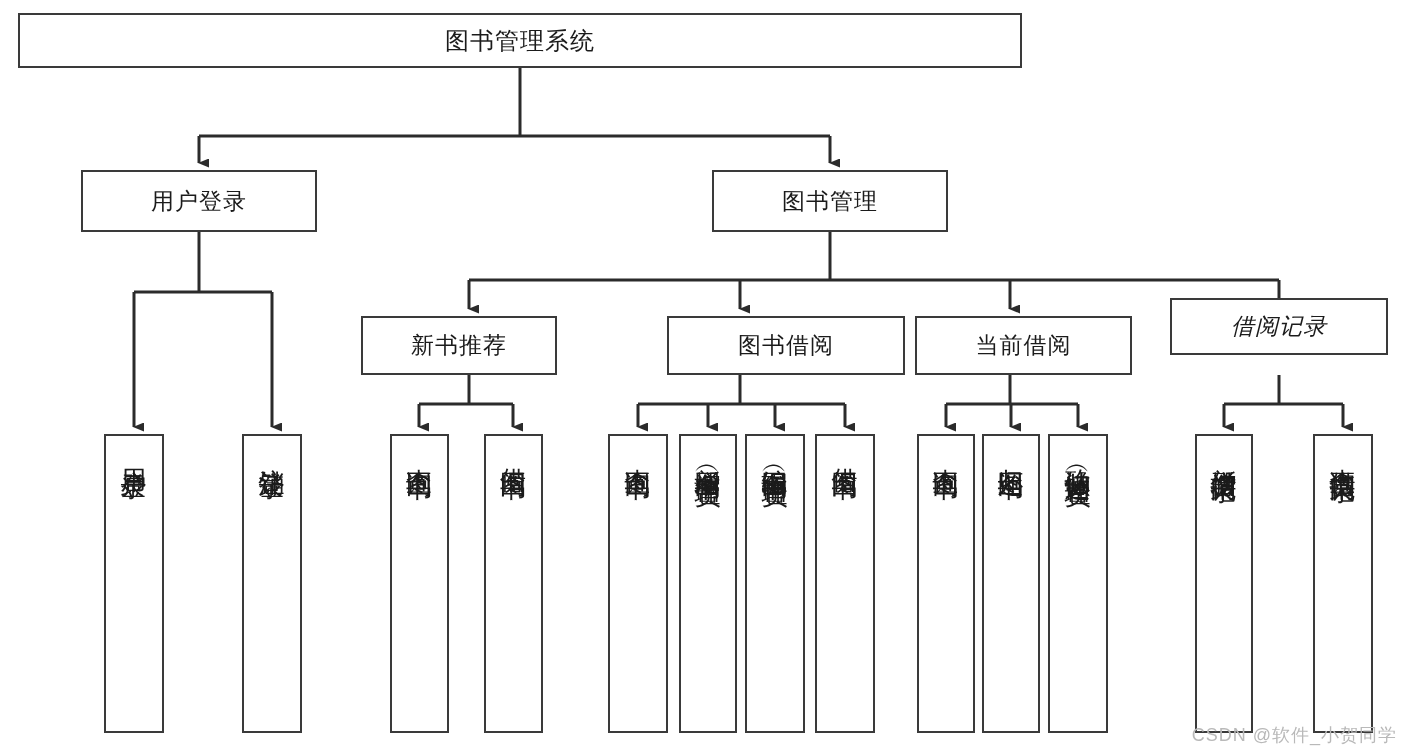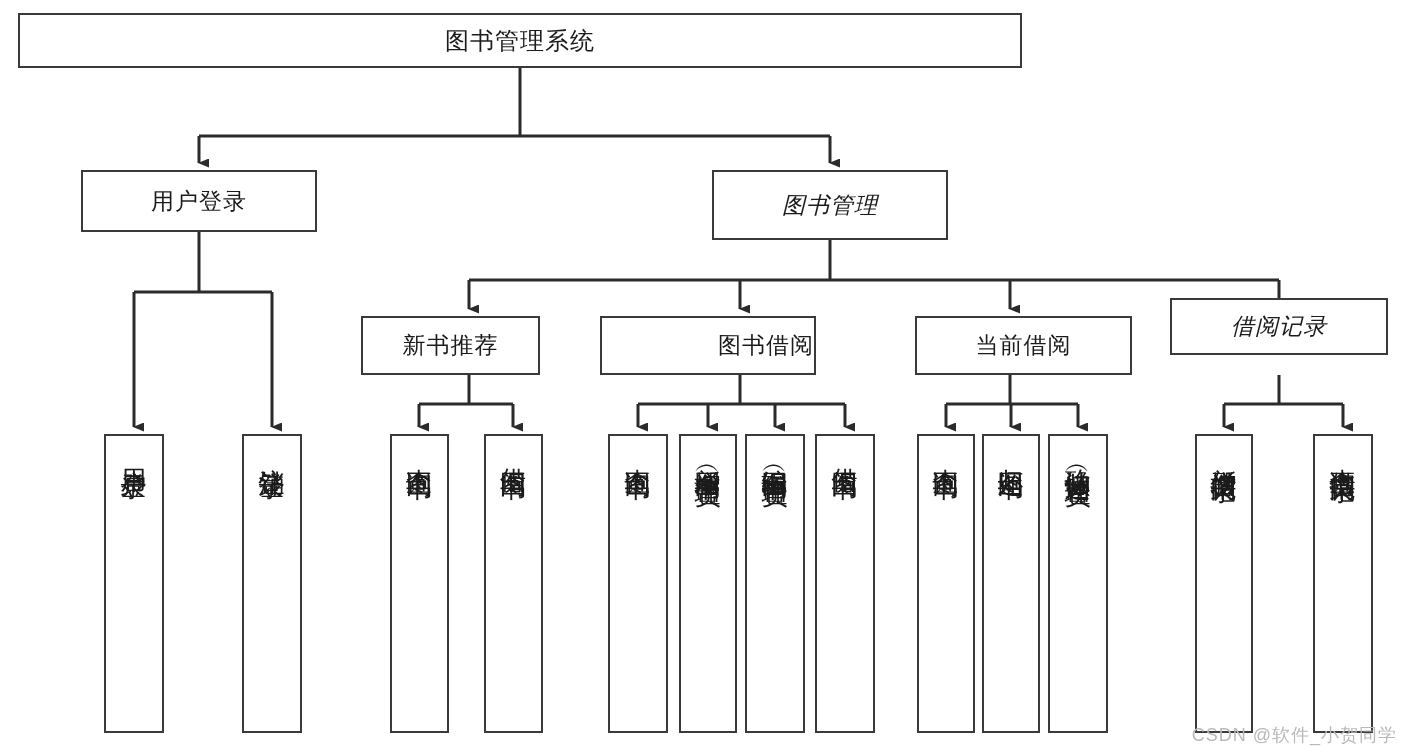--- a/index.html
+++ b/index.html
@@ -110,28 +110,28 @@
     </g>
   </svg>
 
   <div class="node root" style="left:18px;top:13px;width:1004px;height:55px;">
     <span class="label">图书管理系统</span>
   </div>
 
   <div class="node" style="left:81px;top:170px;width:236px;height:62px;">
     <span class="label">用户登录</span>
   </div>
-  <div class="node" style="left:712px;top:170px;width:236px;height:70px;font-style:italic;">
+  <div class="node" style="left:712px;top:170px;width:236px;height:62px;">
     <span class="label">图书管理</span>
   </div>
 
-  <div class="node" style="left:361px;top:316px;width:179px;height:59px;">
+  <div class="node" style="left:361px;top:316px;width:196px;height:59px;">
     <span class="label">新书推荐</span>
   </div>
-  <div class="node" style="left:600px;top:316px;width:216px;height:59px;justify-content:flex-end;">
+  <div class="node" style="left:667px;top:316px;width:238px;height:59px;">
     <span class="label">图书借阅</span>
   </div>
   <div class="node" style="left:915px;top:316px;width:217px;height:59px;">
     <span class="label">当前借阅</span>
   </div>
   <div class="node" style="left:1170px;top:298px;width:218px;height:57px;font-style:italic;">
     <span class="label">借阅记录</span>
   </div>
 
   <div class="node leaf" style="left:104px;top:434px;width:60px;height:299px;">

